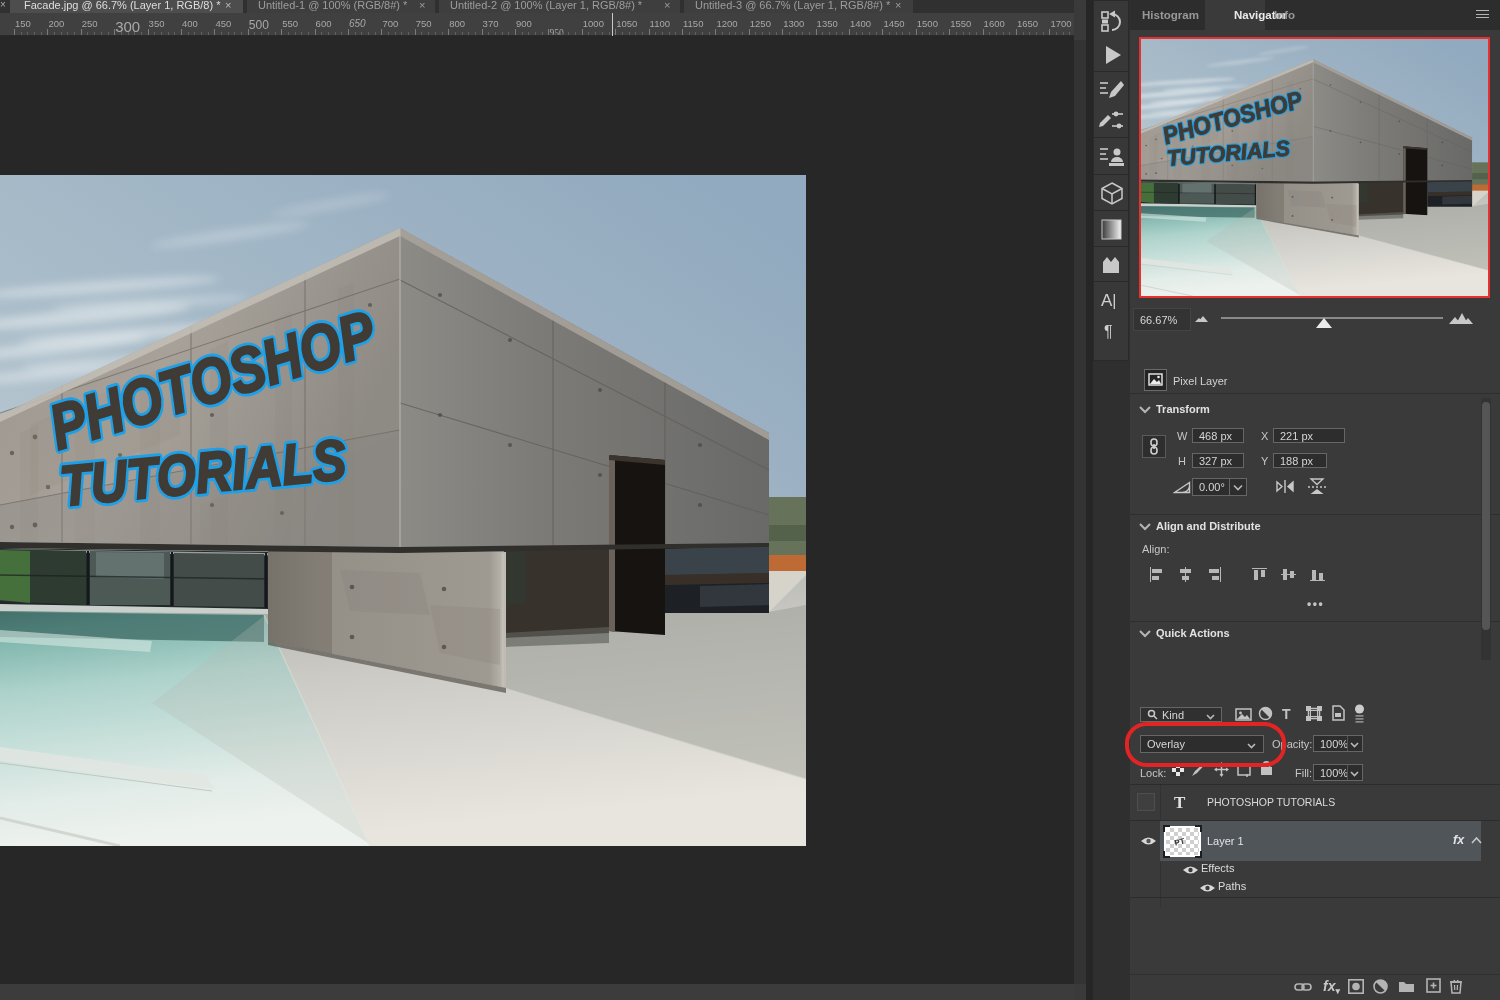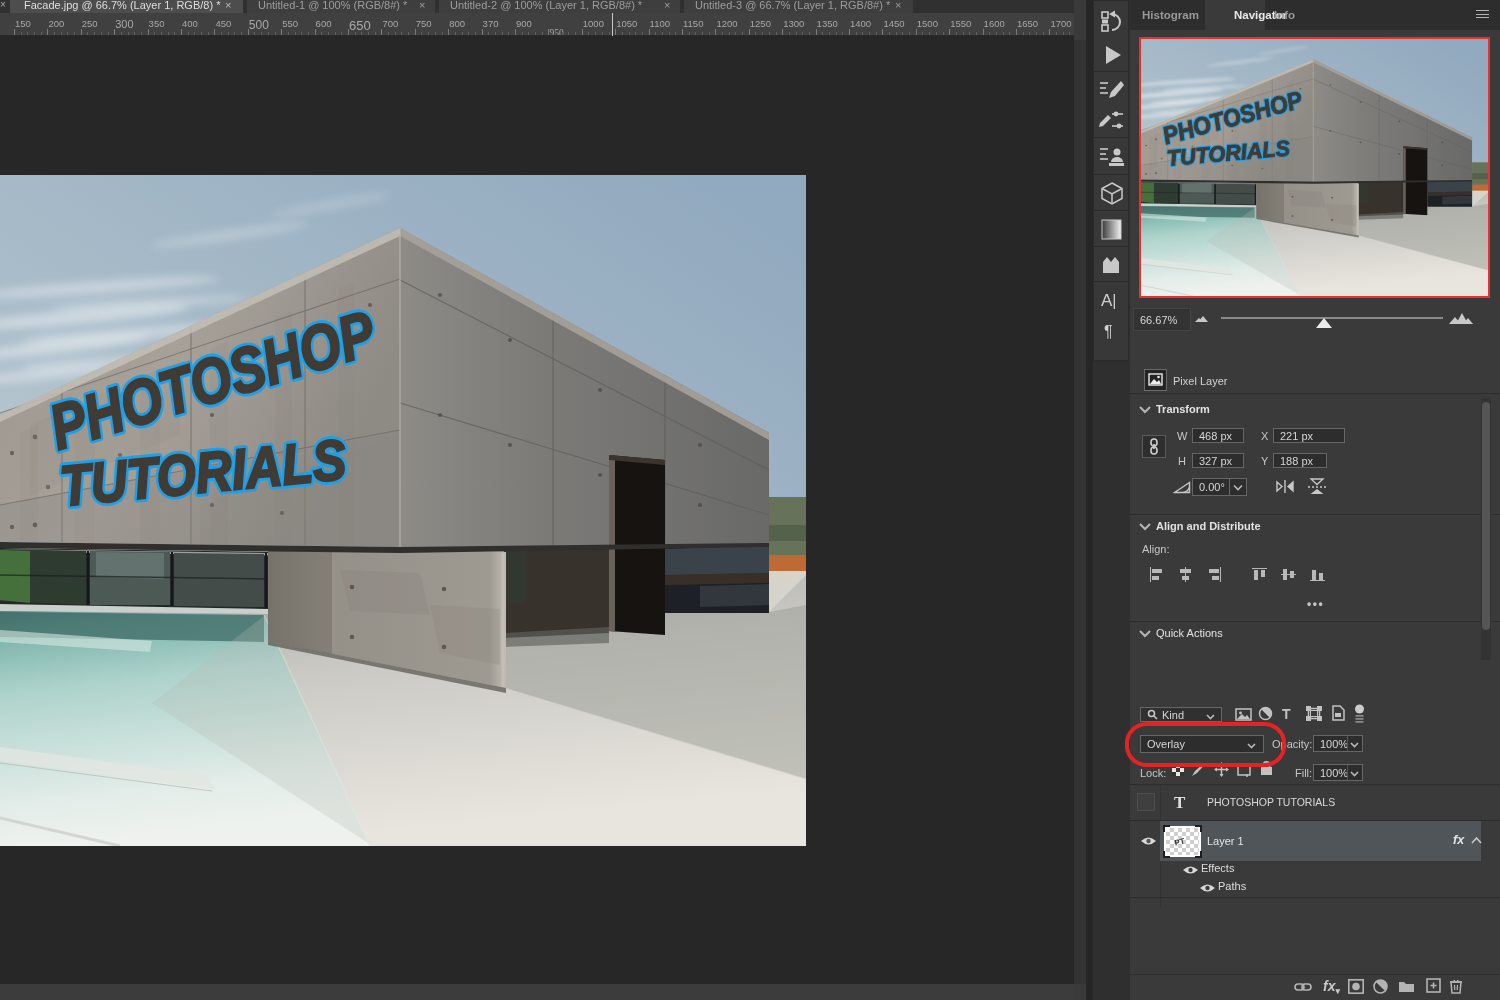--- a/index.html
+++ b/index.html
@@ -51,21 +51,21 @@
       <div style="position:absolute;left:54.08px;bottom:0;width:1px;height:3px;background:#606060;"></div>
       <div style="position:absolute;left:60.76px;bottom:0;width:1px;height:3px;background:#606060;"></div>
       <div style="position:absolute;left:67.44px;bottom:0;width:1px;height:3px;background:#606060;"></div>
       <div style="position:absolute;left:74.12px;bottom:0;width:1px;height:3px;background:#606060;"></div>
       <div style="position:absolute;left:81.8px;top:5px;color:#a8a8a8;font-size:9.5px;">250</div>
       <div style="position:absolute;left:80.8px;bottom:0;width:1px;height:6px;background:#7a7a7a;"></div>
       <div style="position:absolute;left:87.47999999999999px;bottom:0;width:1px;height:3px;background:#606060;"></div>
       <div style="position:absolute;left:94.16px;bottom:0;width:1px;height:3px;background:#606060;"></div>
       <div style="position:absolute;left:100.84px;bottom:0;width:1px;height:3px;background:#606060;"></div>
       <div style="position:absolute;left:107.52px;bottom:0;width:1px;height:3px;background:#606060;"></div>
-      <div style="position:absolute;left:115.2px;top:5px;color:#a8a8a8;font-size:11px;">300</div>
+      <div style="position:absolute;left:115.2px;top:5px;color:#a8a8a8;font-size:15px;">300</div>
       <div style="position:absolute;left:114.2px;bottom:0;width:1px;height:6px;background:#7a7a7a;"></div>
       <div style="position:absolute;left:120.88px;bottom:0;width:1px;height:3px;background:#606060;"></div>
       <div style="position:absolute;left:127.56px;bottom:0;width:1px;height:3px;background:#606060;"></div>
       <div style="position:absolute;left:134.24px;bottom:0;width:1px;height:3px;background:#606060;"></div>
       <div style="position:absolute;left:140.92000000000002px;bottom:0;width:1px;height:3px;background:#606060;"></div>
       <div style="position:absolute;left:148.6px;top:5px;color:#a8a8a8;font-size:9.5px;">350</div>
       <div style="position:absolute;left:147.6px;bottom:0;width:1px;height:6px;background:#7a7a7a;"></div>
       <div style="position:absolute;left:154.28px;bottom:0;width:1px;height:3px;background:#606060;"></div>
       <div style="position:absolute;left:160.95999999999998px;bottom:0;width:1px;height:3px;background:#606060;"></div>
       <div style="position:absolute;left:167.64px;bottom:0;width:1px;height:3px;background:#606060;"></div>
@@ -93,21 +93,21 @@
       <div style="position:absolute;left:287.88px;bottom:0;width:1px;height:3px;background:#606060;"></div>
       <div style="position:absolute;left:294.56px;bottom:0;width:1px;height:3px;background:#606060;"></div>
       <div style="position:absolute;left:301.24px;bottom:0;width:1px;height:3px;background:#606060;"></div>
       <div style="position:absolute;left:307.91999999999996px;bottom:0;width:1px;height:3px;background:#606060;"></div>
       <div style="position:absolute;left:315.6px;top:5px;color:#a8a8a8;font-size:9.5px;">600</div>
       <div style="position:absolute;left:314.6px;bottom:0;width:1px;height:6px;background:#7a7a7a;"></div>
       <div style="position:absolute;left:321.28000000000003px;bottom:0;width:1px;height:3px;background:#606060;"></div>
       <div style="position:absolute;left:327.96000000000004px;bottom:0;width:1px;height:3px;background:#606060;"></div>
       <div style="position:absolute;left:334.64000000000004px;bottom:0;width:1px;height:3px;background:#606060;"></div>
       <div style="position:absolute;left:341.32000000000005px;bottom:0;width:1px;height:3px;background:#606060;"></div>
-      <div style="position:absolute;left:349px;top:5px;color:#a8a8a8;font-size:13px;">650</div>
+      <div style="position:absolute;left:349px;top:5px;color:#a8a8a8;font-size:10px;font-style:italic;">650</div>
       <div style="position:absolute;left:348px;bottom:0;width:1px;height:6px;background:#7a7a7a;"></div>
       <div style="position:absolute;left:354.68px;bottom:0;width:1px;height:3px;background:#606060;"></div>
       <div style="position:absolute;left:361.36px;bottom:0;width:1px;height:3px;background:#606060;"></div>
       <div style="position:absolute;left:368.04px;bottom:0;width:1px;height:3px;background:#606060;"></div>
       <div style="position:absolute;left:374.72px;bottom:0;width:1px;height:3px;background:#606060;"></div>
       <div style="position:absolute;left:382.40000000000003px;top:5px;color:#a8a8a8;font-size:9.5px;">700</div>
       <div style="position:absolute;left:381.40000000000003px;bottom:0;width:1px;height:6px;background:#7a7a7a;"></div>
       <div style="position:absolute;left:388.08000000000004px;bottom:0;width:1px;height:3px;background:#606060;"></div>
       <div style="position:absolute;left:394.76000000000005px;bottom:0;width:1px;height:3px;background:#606060;"></div>
       <div style="position:absolute;left:401.44000000000005px;bottom:0;width:1px;height:3px;background:#606060;"></div>
@@ -598,21 +598,21 @@
         <polyline points="1,1 6,6 11,1" fill="none" stroke="#b5b5b5" stroke-width="2"></polyline>
       </svg>
  <div class="lbl" style="left:26px;top:158px;font-weight:bold;color:#e2e2e2;">Align and Distribute</div>
  <div class="lbl" style="left:12px;top:181px;">Align:</div>
  <div id="alignicons"></div>
  <div class="lbl" style="left:177px;top:235px;color:#c4c4c4;letter-spacing:1.5px;font-weight:bold;font-size:12px;">•••</div>
  <div class="abs" style="left:0;top:259px;width:370px;height:1px;background:#2e2e2e;"></div>
  <svg class="abs" style="left:9px;top:268px;" width="12" height="8">
         <polyline points="1,1 6,6 11,1" fill="none" stroke="#b5b5b5" stroke-width="2"></polyline>
       </svg>
- <div class="lbl" style="left:26px;top:265px;font-weight:normal;color:#e2e2e2;">Quick Actions</div>
+ <div class="lbl" style="left:26px;top:265px;font-weight:bold;color:#e2e2e2;">Quick Actions</div>
 
  <div class="abs" style="left:351px;top:36px;width:10px;height:262px;background:#333;"></div>
  <div class="abs" style="left:352px;top:40px;width:8px;height:228px;background:#555;border-radius:4px;"></div>
 <svg style="position:absolute;left:19px;top:205px;" width="15" height="15">
         <line x1="1.5" y1="0" x2="1.5" y2="15" stroke="#b8b8b8"></line>
         <rect x="3" y="2" width="10" height="4" fill="#b8b8b8"></rect>
         <rect x="3" y="9" width="7" height="4" fill="#b8b8b8"></rect>
       </svg>
       <svg style="position:absolute;left:48px;top:205px;" width="15" height="15">
         <line x1="7.5" y1="0" x2="7.5" y2="15" stroke="#b8b8b8"></line>

